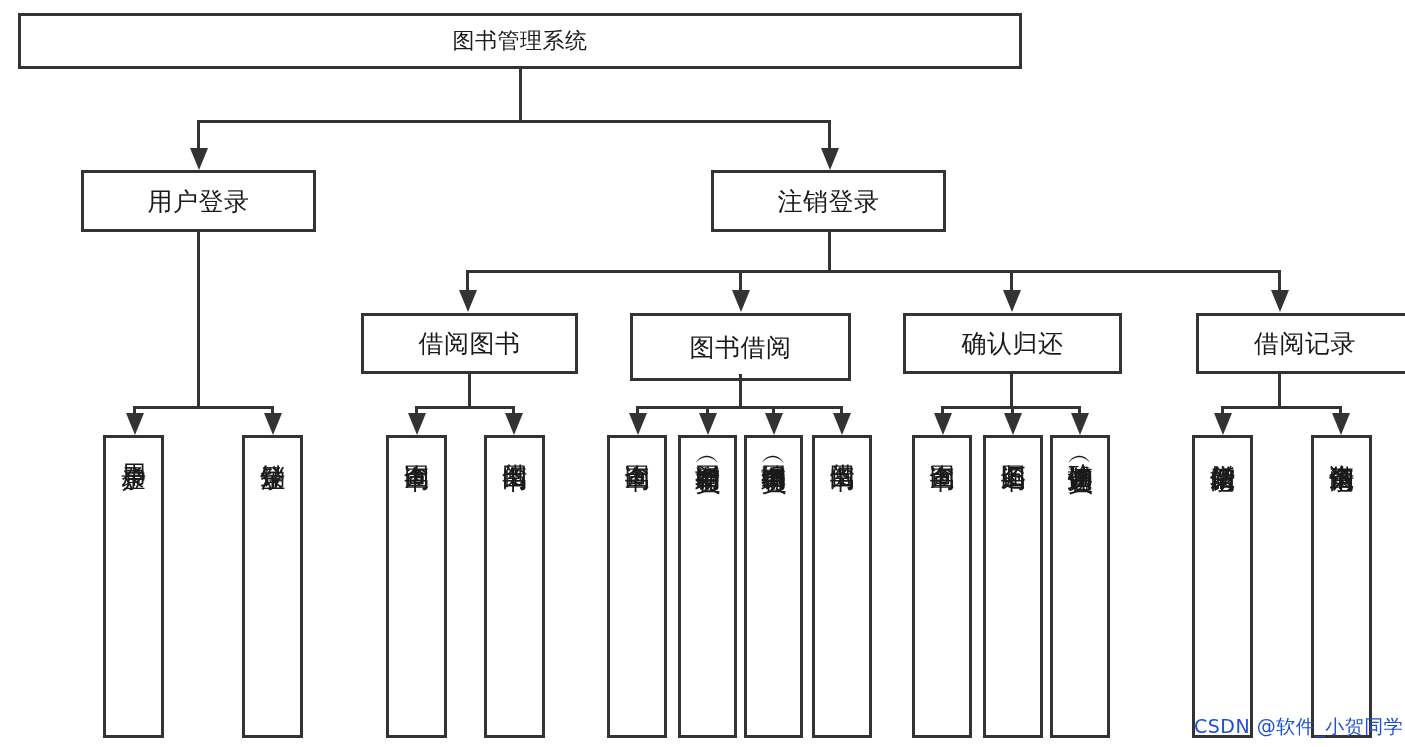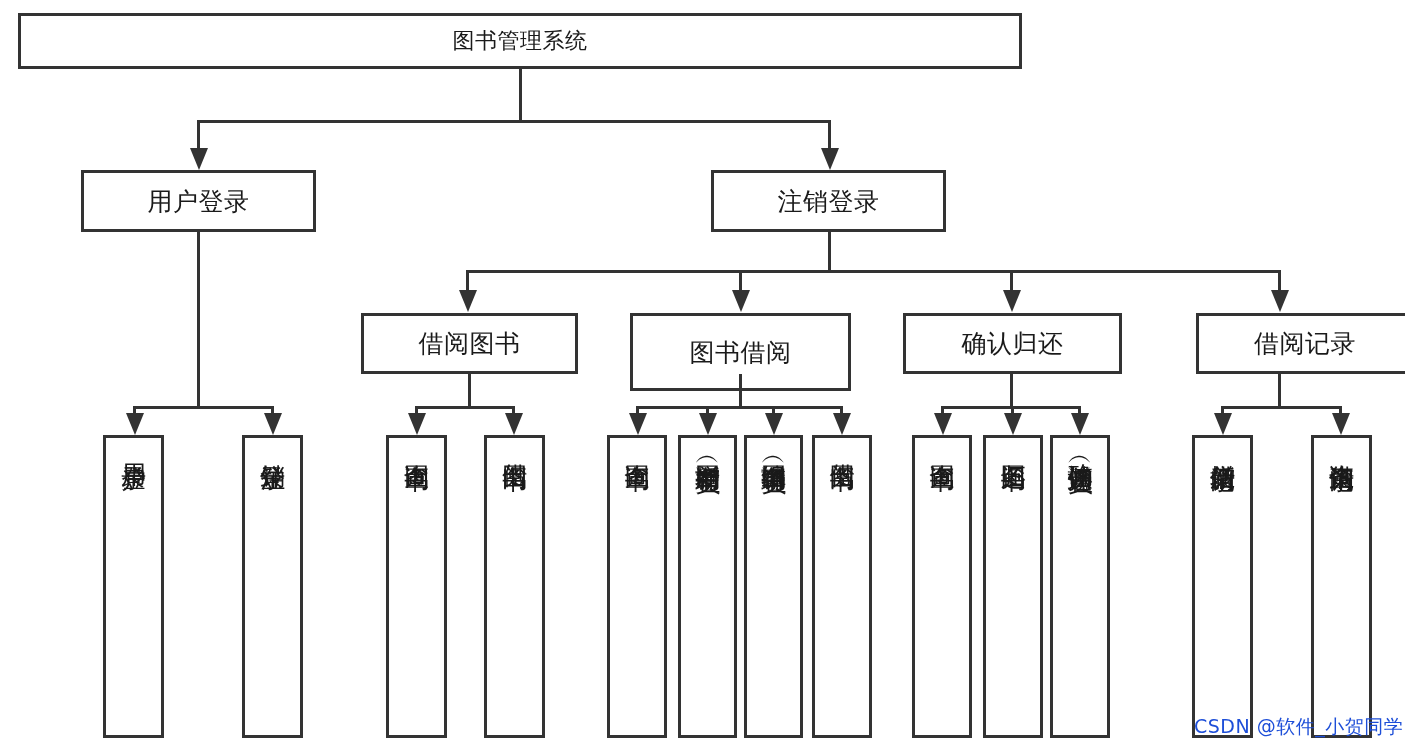--- a/index.html
+++ b/index.html
@@ -96,21 +96,21 @@
   </div>
 
   <div class="node horiz" style="left:711px; top:170px; width:235px; height:62px;">
     <span class="node-label">注销登录</span>
   </div>
 
   <div class="node horiz" style="left:361px; top:313px; width:217px; height:61px;">
     <span class="node-label">借阅图书</span>
   </div>
 
-  <div class="node horiz" style="left:630px; top:313px; width:221px; height:78px;">
+  <div class="node horiz" style="left:630px; top:313px; width:221px; height:68px;">
     <span class="node-label">图书借阅</span>
   </div>
 
   <div class="node horiz" style="left:903px; top:313px; width:219px; height:61px;">
     <span class="node-label">确认归还</span>
   </div>
 
   <div class="node horiz" style="left:1196px; top:313px; width:218px; height:61px;">
     <span class="node-label">借阅记录</span>
   </div>

